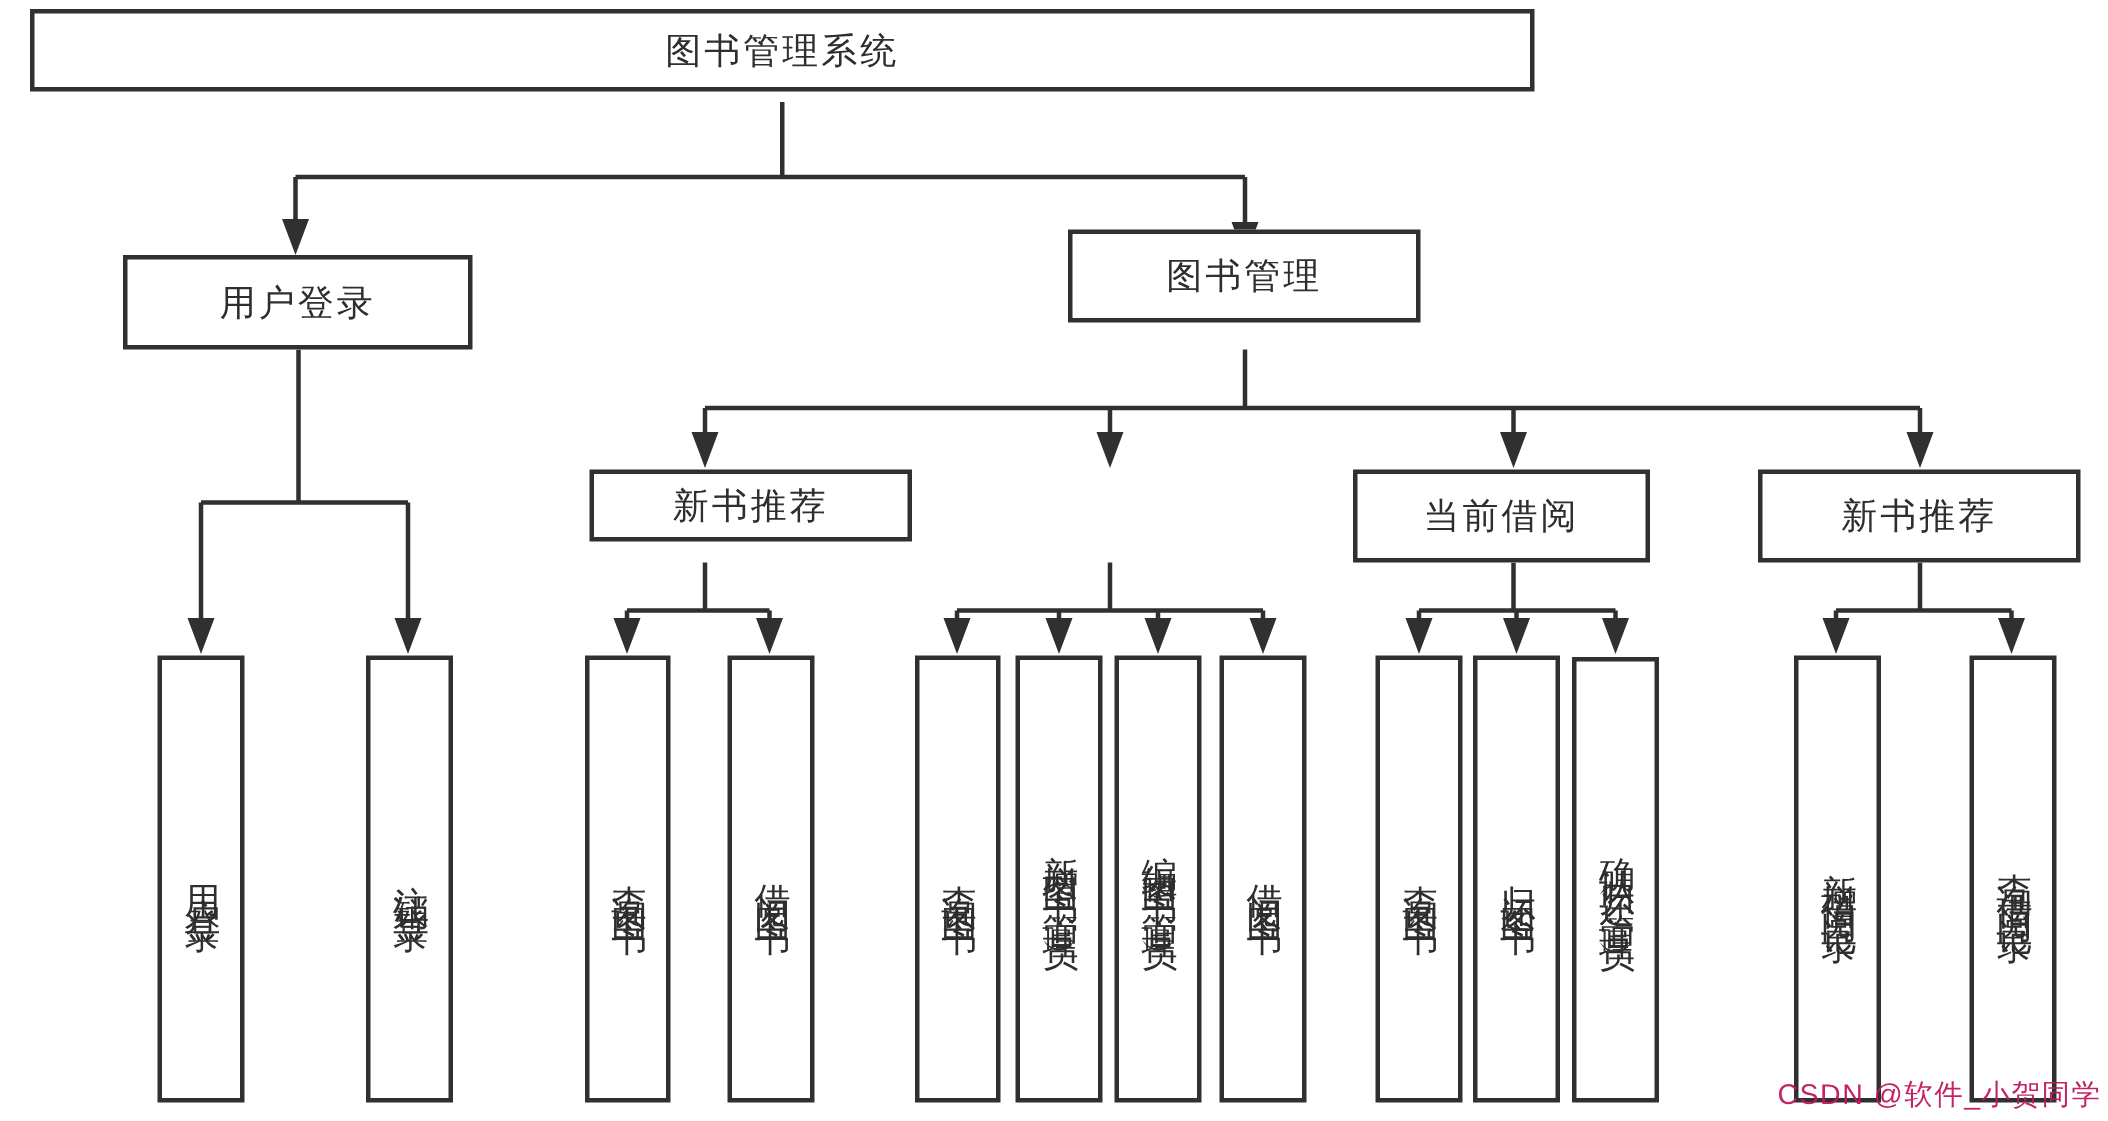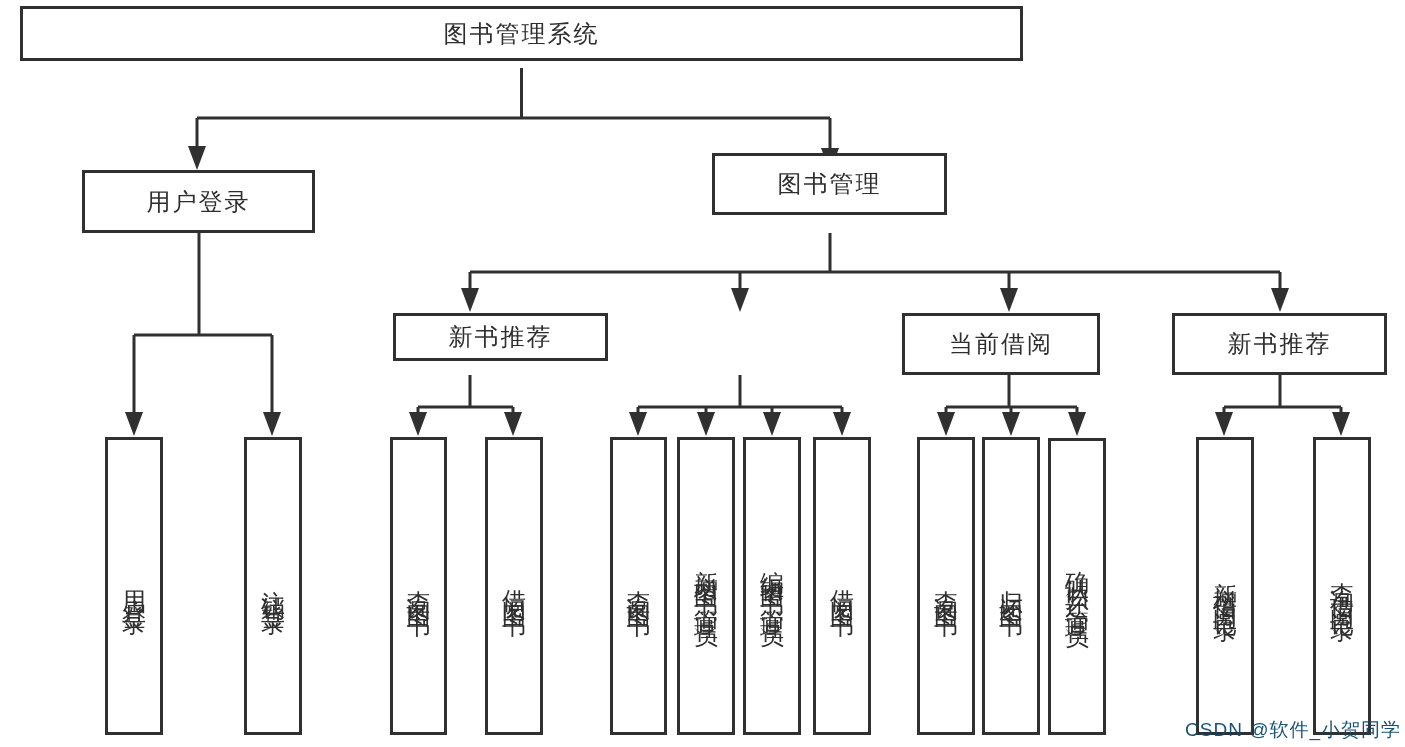--- a/index.html
+++ b/index.html
@@ -13,21 +13,21 @@
     border:3px solid #303030; display:flex; align-items:center; justify-content:center;
     font-size:24px; letter-spacing:2px; white-space:nowrap;
   }
   .leaf { font-size:24px; letter-spacing:0; }
   .vtext {
     writing-mode:vertical-rl; text-orientation:mixed;
     letter-spacing:0.32em; line-height:1; white-space:nowrap;
   }
   .watermark {
     position:absolute; right:4px; bottom:4px; z-index:5;
-    font-size:19px; letter-spacing:1px; color:#0c4a6e; opacity:0.95;
+    font-size:19px; letter-spacing:1px; color:#be185d; opacity:0.95;
   }
 </style>
 </head>
 <body>
 
 <div class="canvas">
 
   <svg class="edges" viewBox="0 0 1405 747" fill="none" stroke="#303030" stroke-width="3">
     <g>
       <path d="M521.5 68 V118 M197 118 H830 M197 118 V148 M830 118 V150"></path>

